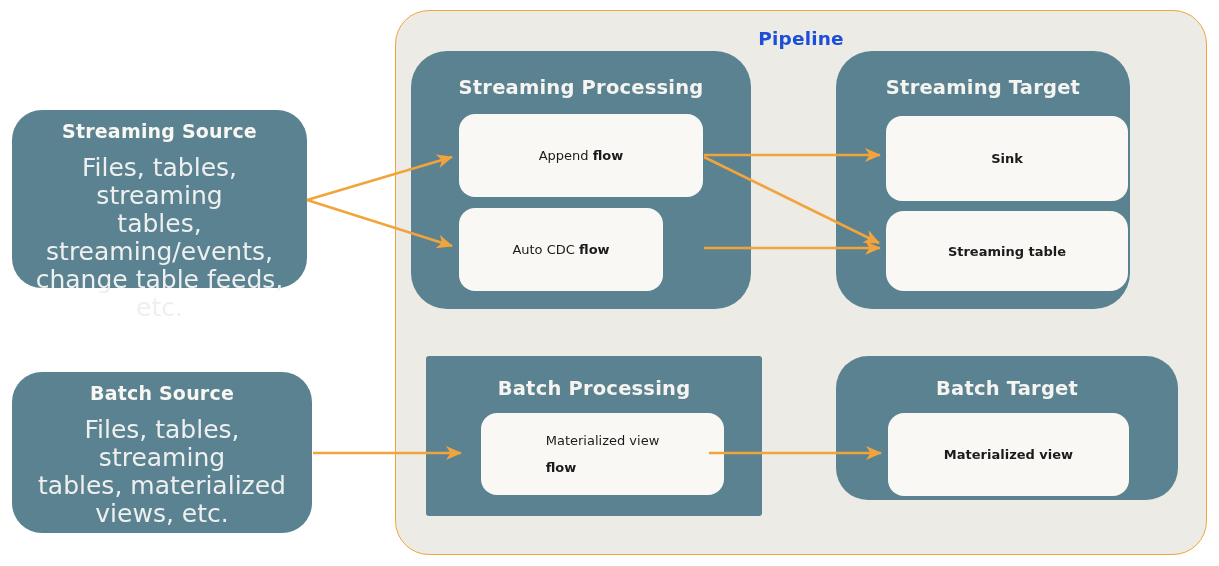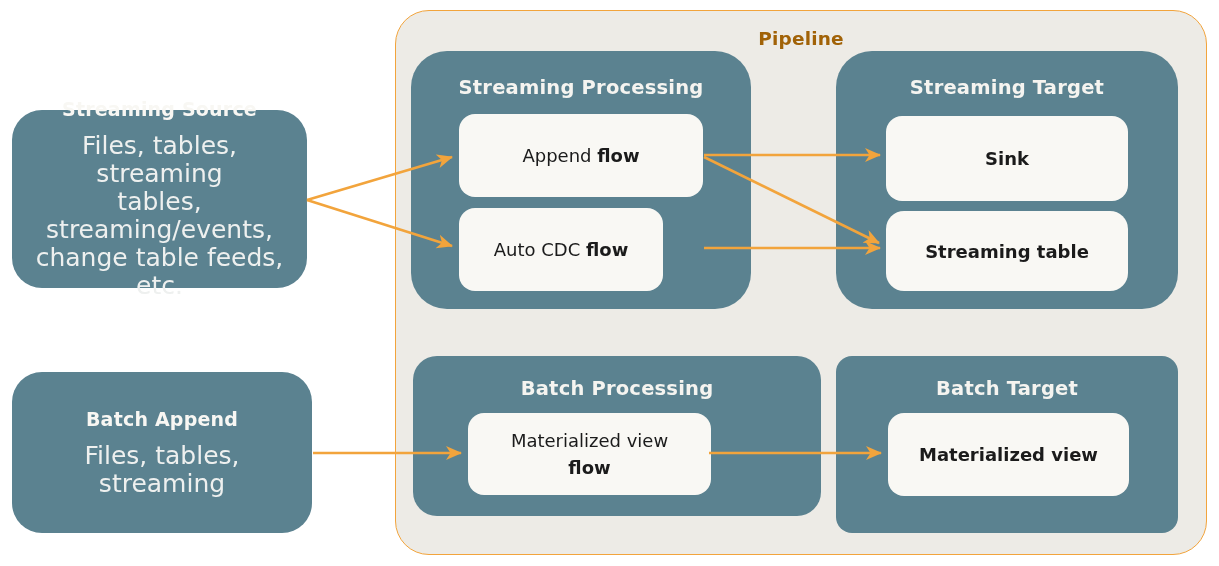--- a/index.html
+++ b/index.html
@@ -24,21 +24,20 @@
   }
 
   
   .source-box{
     position:absolute;
     background:var(--teal);
     border-radius:30px;
     color:var(--text-light);
     display:flex;
     flex-direction:column;
-    justify-content:center;
     align-items:center;
     text-align:center;
     padding:10px 6px;
   }
   #streaming-source{left:12px;top:110px;width:295px;height:178px;}
   #batch-source{left:12px;top:372px;width:300px;height:161px;}
   .source-title{
     font-weight:bold;
     font-size:19px;
     letter-spacing:.2px;
@@ -60,34 +59,34 @@
     border:1.5px solid var(--orange);
     border-radius:34px;
   }
   .pipeline-title{
     position:absolute;
     top:17px;left:0;
     width:100%;
     text-align:center;
     font-size:18.5px;
     font-weight:bold;
-    color:#a16207;
+    color:#1d4ed8;
     letter-spacing:.2px;
   }
 
   
   .group-box{
     position:absolute;
     background:var(--teal);
     border-radius:36px;
   }
   #streaming-processing{left:15px;top:40px;width:340px;height:258px;}
-  #streaming-target{left:440px;top:40px;width:342px;height:258px;}
-  #batch-processing{left:17px;top:345px;width:408px;height:160px;border-radius:24px;}
-  #batch-target{left:440px;top:345px;width:342px;height:177px;border-radius:16px;}
+  #streaming-target{left:440px;top:40px;width:294px;height:258px;}
+  #batch-processing{left:30px;top:345px;width:336px;height:160px;border-radius:3px;}
+  #batch-target{left:440px;top:345px;width:342px;height:144px;border-radius:32px;}
   .group-title{
     position:absolute;
     top:25px;left:0;
     width:100%;
     text-align:center;
     font-size:19.5px;
     font-weight:bold;
     color:#f5f4f0;
     letter-spacing:.2px;
   }
@@ -95,22 +94,21 @@
   #batch-target .group-title{top:21px;}
 
   
   .node-card{
     position:absolute;
     background:var(--card-bg);
     border-radius:16px;
     display:flex;
     justify-content:center;
     align-items:center;
-    text-align:center;
-    font-size:18px;
+    font-size:13px;
     color:var(--text-dark);
     line-height:27px;
   }
   .node-card .bold{font-weight:bold;}
   .node-card .stacked{display:block;}
   #card-append-flow{left:48px;top:63px;width:244px;height:83px;}
   #card-auto-cdc-flow{left:48px;top:157px;width:204px;height:83px;}
   #card-sink{left:50px;top:65px;width:242px;height:85px;}
   #card-streaming-table{left:50px;top:160px;width:242px;height:80px;border-radius:18px;}
   #card-mv-flow{left:55px;top:57px;width:243px;height:82px;}
@@ -138,23 +136,25 @@
   <div class="source-box" id="streaming-source">
     <div class="source-title">Streaming Source</div>
     <div>
       <div class="source-line">Files, tables, streaming</div>
       <div class="source-line">tables, streaming/events,</div>
       <div class="source-line">change table feeds, etc.</div>
     </div>
   </div>
 
   <div class="source-box" id="batch-source">
-    <div class="source-title">Batch Append</div>
+    <div class="source-title">Batch Source</div>
     <div>
       <div class="source-line">Files, tables, streaming</div>
+      <div class="source-line">tables, materialized</div>
+      <div class="source-line">views, etc.</div>
     </div>
   </div>
 
   <div id="pipeline">
     <div class="pipeline-title">Pipeline</div>
 
     <div class="group-box" id="streaming-processing">
       <div class="group-title">Streaming Processing</div>
       <div class="node-card" id="card-append-flow">
         <div><span>Append </span><span class="bold">flow</span></div>

